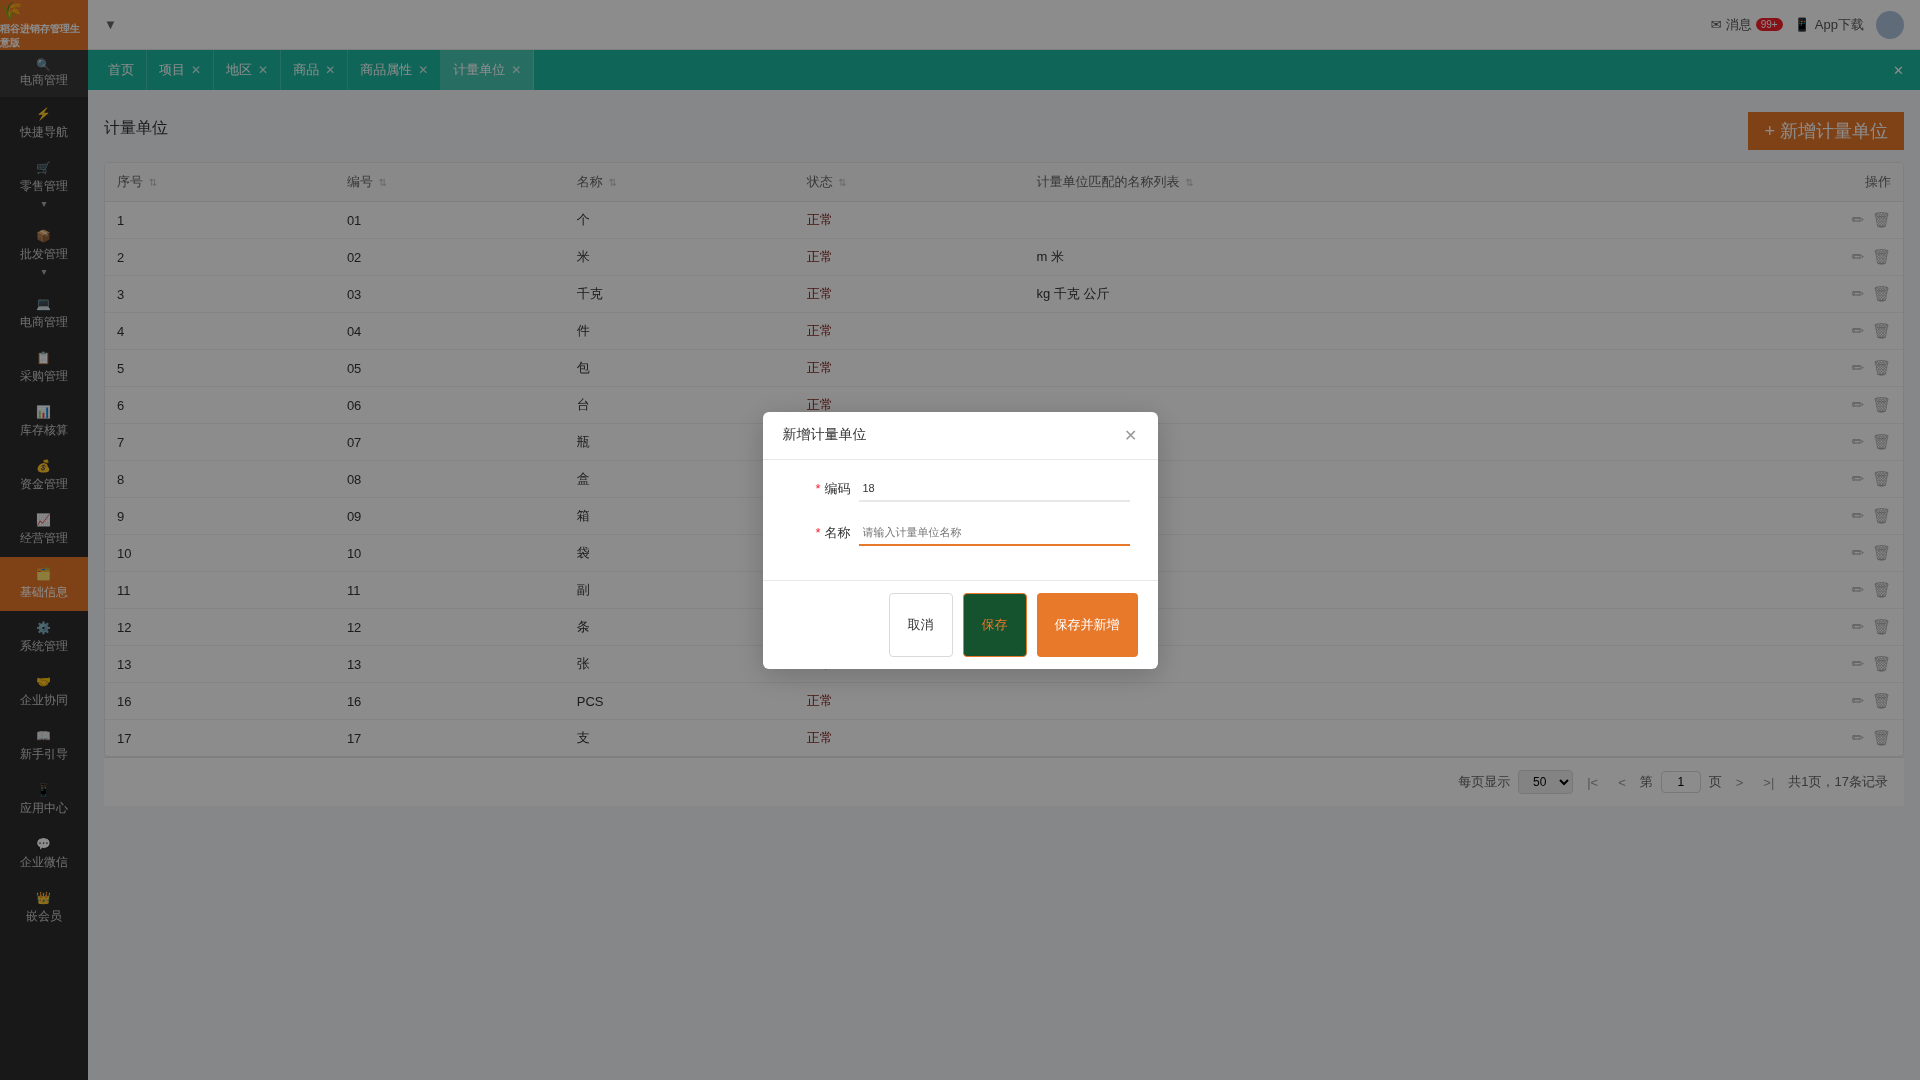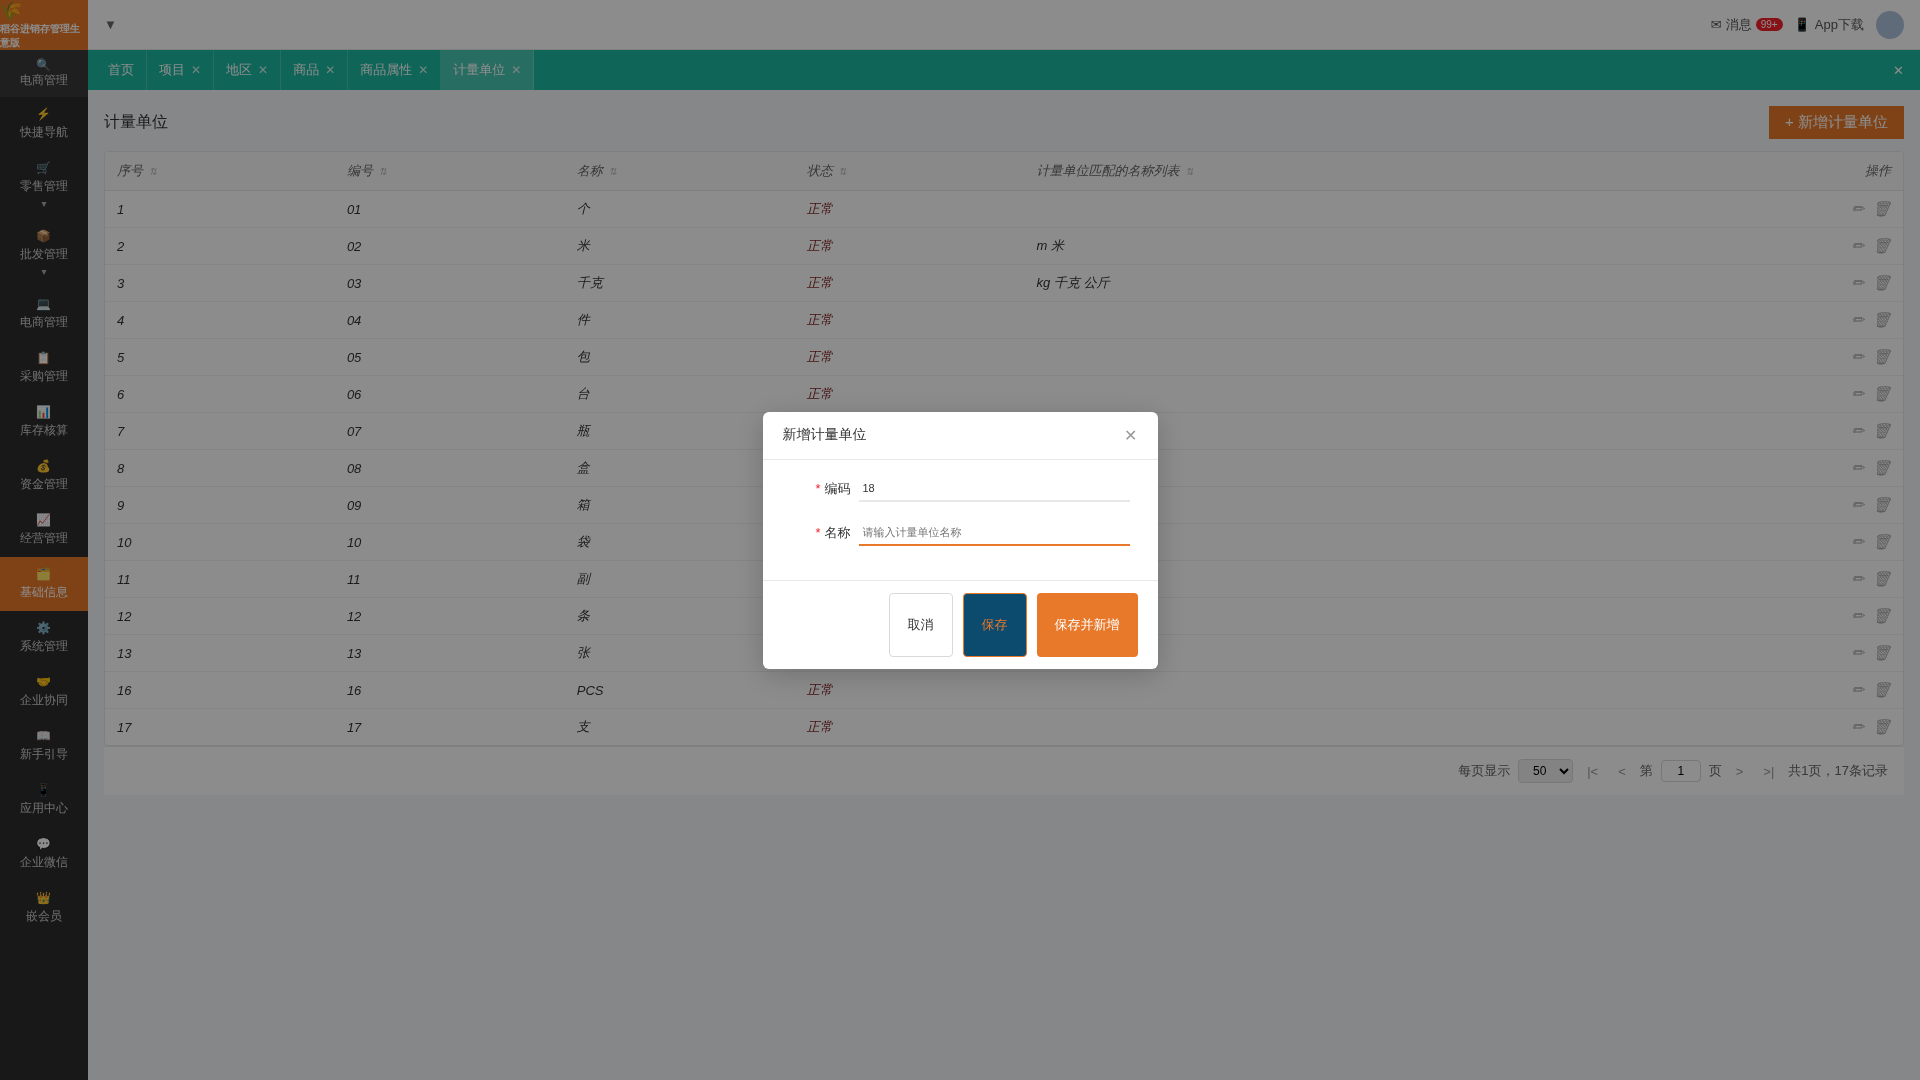--- a/index.html
+++ b/index.html
@@ -154,34 +154,34 @@
       color: #333;
       font-weight: 500;
     }
     .add-btn {
       background: #e8782a;
       color: white;
       border: none;
       padding: 7px 16px;
       border-radius: 0;
       cursor: pointer;
-      font-size: 15px;
+      font-size: 18px;
+      margin-top: 6px;
     }
 
     
     .table-container {
       background: white;
       border-radius: 4px;
       overflow: hidden;
       border: 1px solid #e8e8e8;
     }
     table {
       width: 100%;
       border-collapse: collapse;
-      font-style: italic;
     }
     thead tr {
       background: #fafafa;
     }
     th {
       padding: 10px 12px;
       text-align: left;
       color: #666;
       font-weight: 500;
       border-bottom: 1px solid #e8e8e8;
@@ -313,21 +313,21 @@
       border: 1px solid #d9d9d9;
       background: white;
       color: #333;
       padding: 22px 18px;
       border-radius: 4px;
       cursor: pointer;
       font-size: 13px;
     }
     .btn-save {
       border: 1px solid #e8782a;
-      background: #0c4a6e;
+      background: #14532d;
       color: #e8782a;
       padding: 6px 18px;
       border-radius: 4px;
       cursor: pointer;
       font-size: 13px;
     }
     .btn-save-new {
       border: none;
       background: #e8782a;
       color: white;

